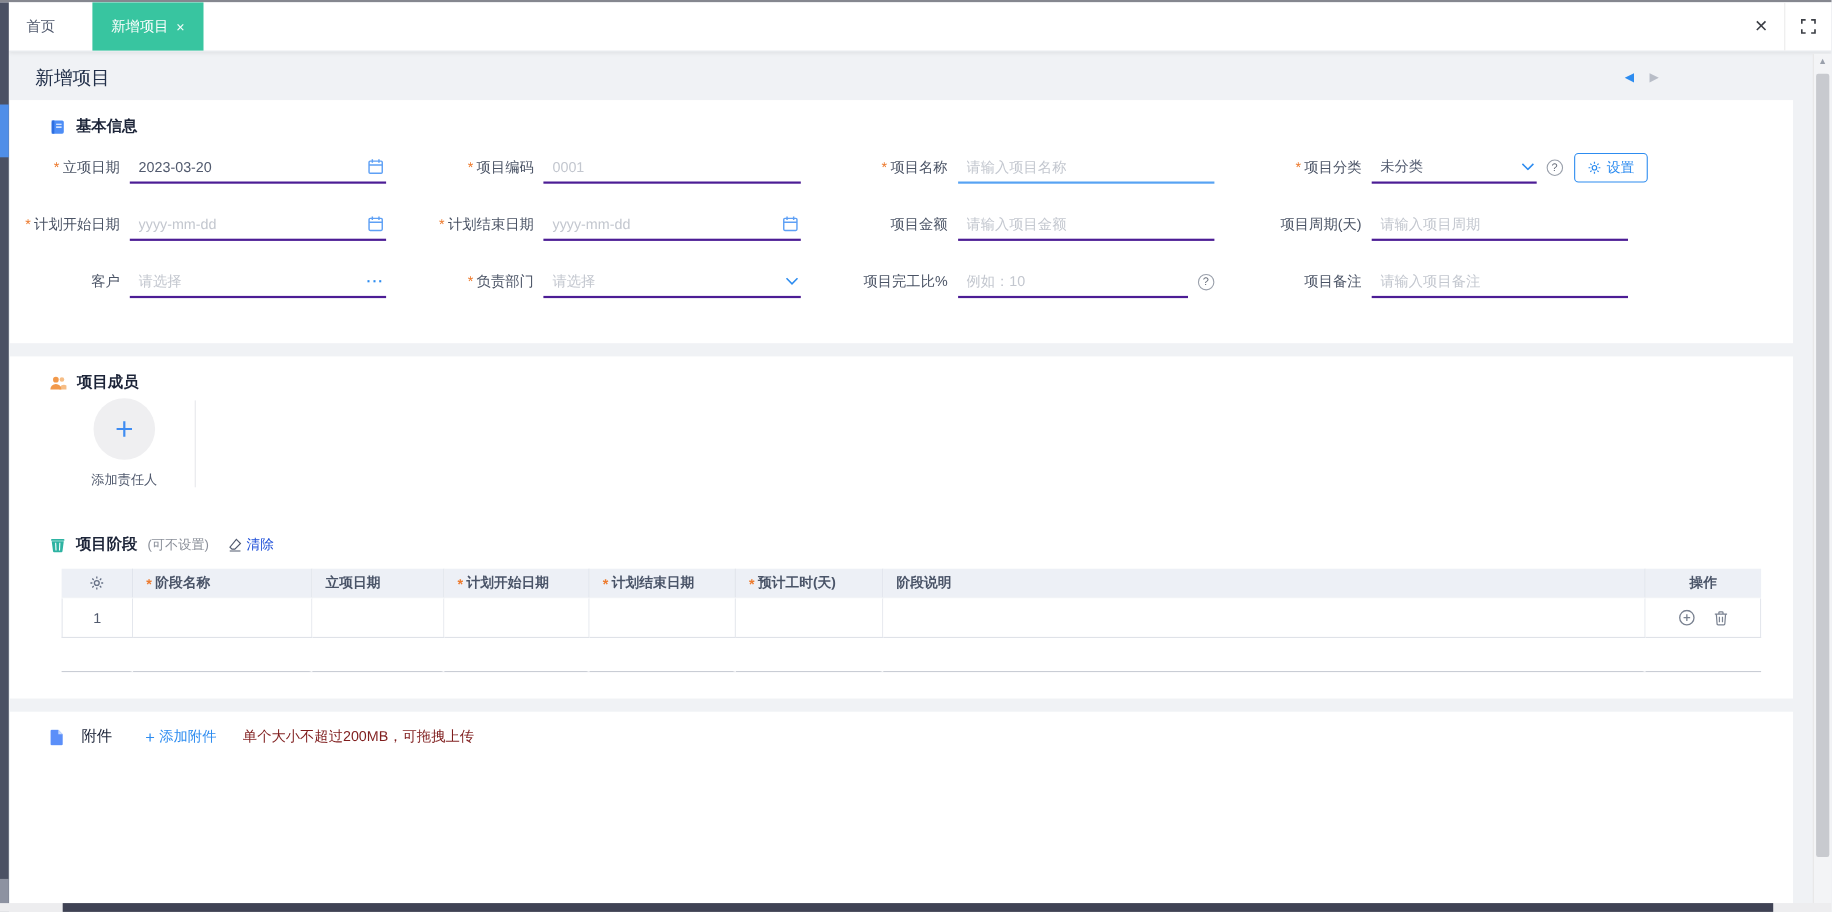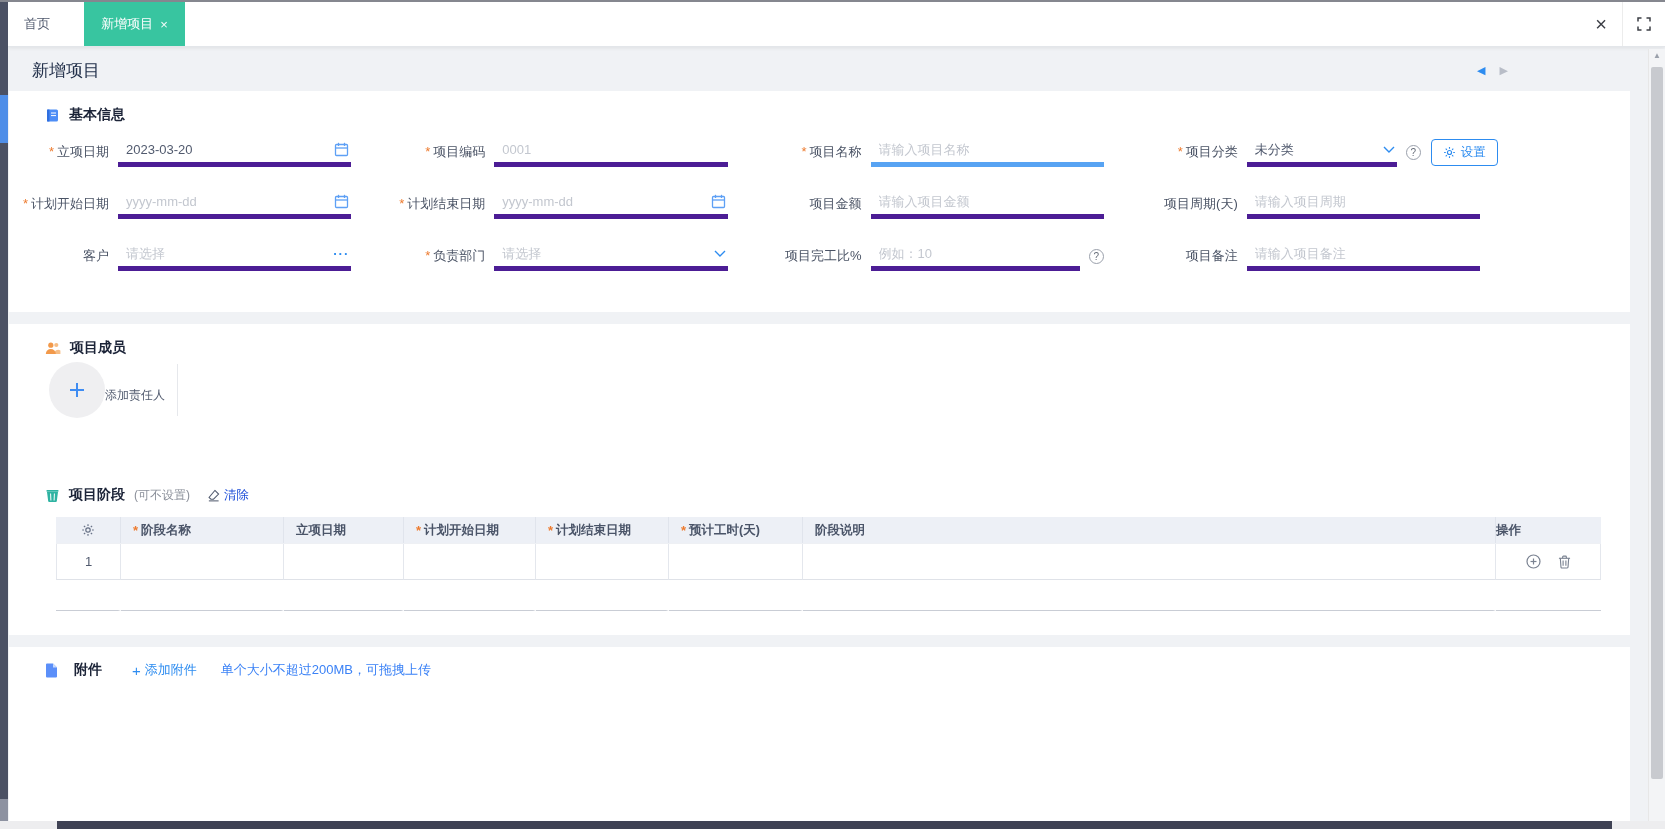--- a/index.html
+++ b/index.html
@@ -47,69 +47,69 @@
   .sec-note { font-size:12px; color:#8a8f99; }
   .clear-link { display:flex; align-items:center; gap:4px; font-size:12.5px; color:#1d4ed8; cursor:pointer; margin-left:8px;text-align:right; }
 
   
   .form-grid { display:grid; grid-template-columns:repeat(4,1fr); column-gap:34px; row-gap:22px;
                margin-top:12px; padding:0 150px 0 0; }
   .fcell { display:flex; align-items:center; height:30px; min-width:0; }
   .flabel { flex:0 0 100px; text-align:right; font-size:13px; color:#4a5365; margin-right:9px; white-space:nowrap; }
   .req { color:#ed7b2f; margin-right:3px; font-size:13px; }
   .fctrl { flex:1 1 auto; min-width:0; display:flex; align-items:center; height:30px;
-           border-bottom:5px solid #4c1d95; padding:0 2px 0 6px; }
+           border-bottom:2px solid #4c1d95; padding:0 2px 0 6px; }
   .fctrl.focused { border-bottom-color:#57a3f3; }
   .fctrl input { border:none; outline:none; flex:1 1 auto; min-width:0; font-size:13px; color:#515a6e;
                  background:transparent; font-family:inherit; }
   .fctrl input::placeholder { color:#c3c7cf; }
   .sfx { flex:0 0 auto; margin-left:6px; display:flex; align-items:center; cursor:pointer; }
   .ellipsis { color:#2d8cf0; font-weight:bold; letter-spacing:1px; font-size:13px; }
   .help-circle { flex:0 0 auto; width:15px; height:15px; border-radius:50%; border:1px solid #9aa0ab;
                  color:#666d79; font-size:10px; display:flex; align-items:center; justify-content:center;
                  margin-left:9px; cursor:pointer; }
   .settings-btn { flex:0 0 auto; margin-left:10px; height:27px; padding:0 11px; border:1px solid #2d8cf0;
                   color:#2d8cf0; background:#fff; border-radius:4px; font-size:12.5px; display:flex;
                   align-items:center; gap:5px; cursor:pointer; white-space:nowrap; font-family:inherit; }
   .ctrl-cat { min-width:150px; }
 
   
   .member-area { display:flex; align-items:stretch; padding:4px 0 0 40px; }
-  .member-group { width:128px; display:flex; flex-direction:row; align-items:center; }
+  .member-group { width:128px; display:flex; flex-direction:column; align-items:center;justify-content:flex-end; }
   .member-sep { width:1px; background:#e6e8ec; margin:2px 0; }
   .circle-btn { width:56px; height:56px; border-radius:50%; background:#efeff1; display:flex;
                 align-items:center; justify-content:center; cursor:pointer; }
   .member-label { margin-top:10px; font-size:12px; color:#515a6e; }
 
   
   .stage-table { margin:12px 0 0 47px; width:1545px; font-size:12.5px; color:#4a5468; }
   .st-row { display:flex; }
   .st-head .st-cell { background:#edf0f6; height:26px; font-weight:bold; display:flex; align-items:center;
                       padding-left:12px; border-right:1px solid #e0e4ec; }
   .st-head .st-cell:last-child { border-right:none; }
   .st-body .st-cell { height:36px; border-bottom:1px solid #dfe2e8; border-right:1px solid #e4e7ed;
                       display:flex; align-items:center; background:#fff; }
   .st-body .st-cell:first-child { border-left:1px solid #e4e7ed; }
   .st-body { border-top:1px solid #eef0f4; }
   .st-foot .seg { height:31px; border-bottom:1px solid #c9cdd5; border-right:3px solid #fff; }
   .st-foot .seg:last-child { border-right:none; }
   .c0 { width:65px; justify-content:center; padding-left:0 !important; }
   .c1 { width:163px; } .c2 { width:120px; } .c3 { width:132px; }
   .c4 { width:133px; } .c5 { width:134px; } .c6 { flex:1 1 auto; }
-  .c7 { width:105px; justify-content:flex-start; padding-left:0 !important; }
+  .c7 { width:105px; justify-content:center; padding-left:0 !important; }
   .row-index { width:100%; text-align:center; color:#515a6e; font-size:13px; }
   .ops { display:flex; gap:17px; align-items:center; justify-content:center; width:100%; }
   .op-icon { display:flex; cursor:pointer; }
 
   
   .attach-row { display:flex; align-items:center; gap:16px; padding:14px 0 0 36px; }
-  .attach-title { font-size:14px; font-weight:bold; color:#1c2438; }
+  .attach-title { font-size:14px; font-weight:normal; color:#1c2438; }
   .attach-add { display:flex; align-items:center; gap:4px; color:#2d8cf0; font-size:13px; cursor:pointer; margin-left:14px; }
   .attach-add .plus { font-size:15px; }
-  .attach-hint { font-size:13px; color:#3b82f6; margin-left:8px; }
+  .attach-hint { font-size:13px; color:#7f1d1d; margin-left:8px; }
 
   
   .v-scroll { position:absolute; top:47px; right:0; width:17px; bottom:8px; background:#f3f4f6;
               border-left:1px solid #e7e7e7; z-index:25; }
   .v-scroll .scroll-up { position:absolute; top:2px; left:0; width:16px; text-align:center;
                          font-size:8px; color:#9aa0ab; cursor:pointer; }
   .v-thumb { position:absolute; top:18px; left:2px; width:12px; height:712px; background:#c8cacf;
              border-radius:2px; cursor:pointer; }
   .h-scroll { position:absolute; left:0; right:0; bottom:0; height:8px; background:#ededef; z-index:31; }
   .h-thumb { position:absolute; left:57px; top:0; height:8px; width:1555px; background:#3f4254; cursor:pointer; }

